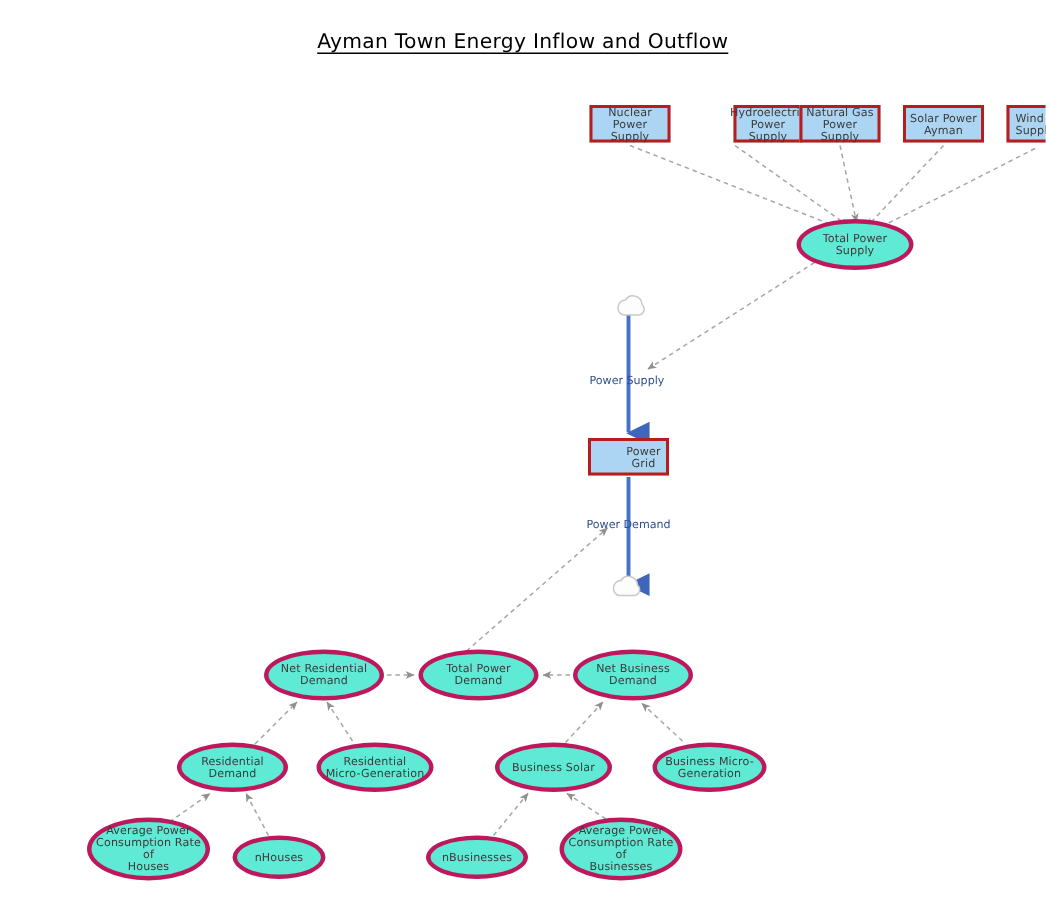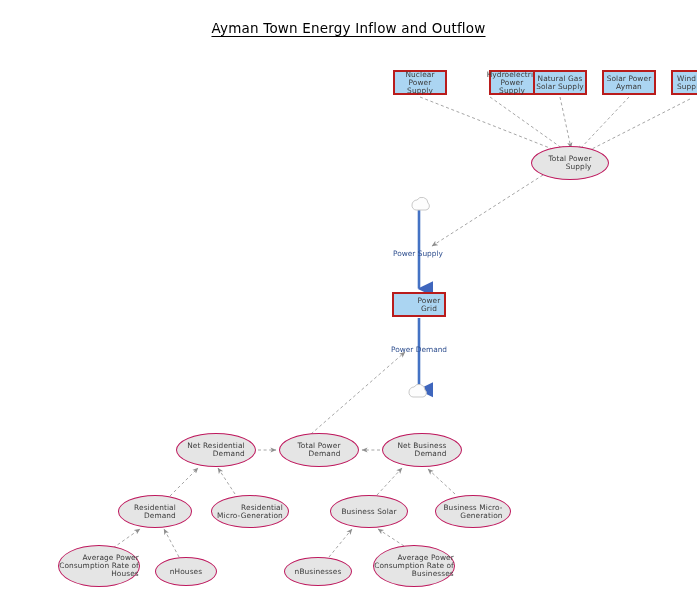--- a/index.html
+++ b/index.html
@@ -39,25 +39,24 @@
     line-height: 1.08;
     letter-spacing: 0.1px;
     white-space: pre-line;
   }
   .box-node {
     background: #abd5f2;
     border: 2px solid #b91c1c;
     font-size: 7.4px;
   }
   .ellipse-node {
-    background: #e5e5e5;
-    border: 1px solid #be185d;
+    background: #5eead4;
+    border: 3px solid #be185d;
     border-radius: 50%;
     font-size: 7.4px;
-    text-align: right;
   }
   .title {
     position: absolute;
     left: 0;
     top: 20px;
     width: 697px;
     text-align: center;
     font-size: 13.5px;
     color: #000000;
     text-decoration: underline;
@@ -124,21 +123,21 @@
   <div class="node box-node" style="left:393px;top:70px;width:54px;height:25px;">
     <span>Nuclear Power
 Supply</span>
   </div>
   <div class="node box-node" style="left:489px;top:70px;width:46px;height:25px;">
     <span>Hydroelectric
 Power Supply</span>
   </div>
   <div class="node box-node" style="left:533px;top:70px;width:54px;height:25px;">
     <span>Natural Gas
-Solar Supply</span>
+Power Supply</span>
   </div>
   <div class="node box-node" style="left:602px;top:70px;width:54px;height:25px;">
     <span>Solar Power
 Ayman</span>
   </div>
   <div class="node box-node" style="left:671px;top:70px;width:54px;height:25px;justify-content:flex-start;padding-left:4px;text-align:left;">
     <span>Wind Power
 Supply</span>
   </div>
 

